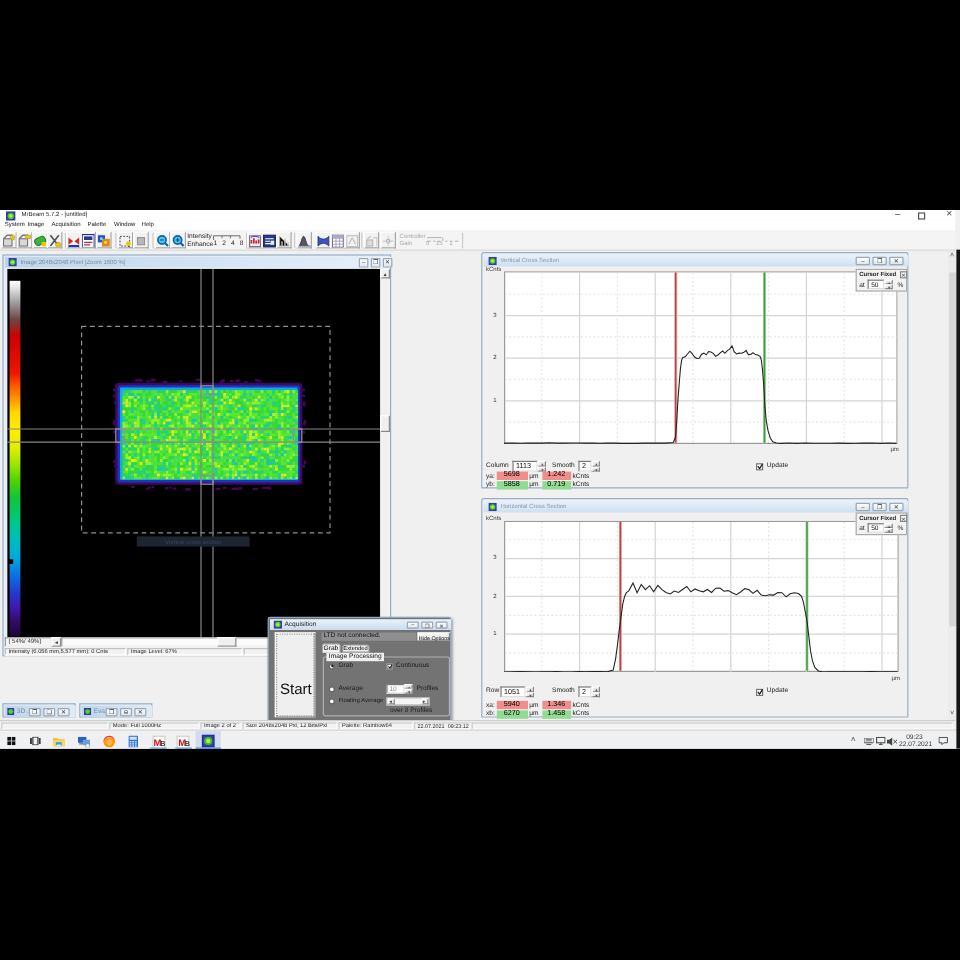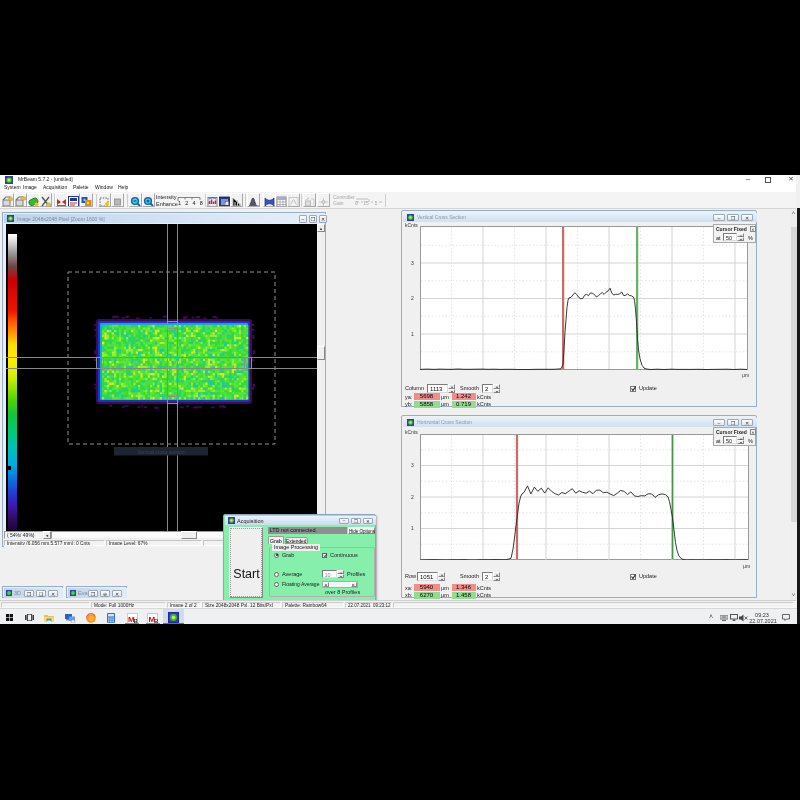--- a/index.html
+++ b/index.html
@@ -495,21 +495,21 @@
   <div class="abs t6" style="left:39px;top:168.5px">µm</div>
   <div class="abs" style="left:49.5px;top:168px;width:24px;height:7px;background:#f28d8d;font-size:6px;line-height:7px;text-align:center">1.346</div>
   <div class="abs t6" style="left:75px;top:168.5px">kCnts</div>
   <div class="abs t6" style="left:3px;top:176px">xb:</div>
   <div class="abs" style="left:11.5px;top:175.5px;width:26px;height:7px;background:#92db92;font-size:6px;line-height:7px;text-align:center">6270</div>
   <div class="abs t6" style="left:39px;top:176px">µm</div>
   <div class="abs" style="left:49.5px;top:175.5px;width:24px;height:7px;background:#92db92;font-size:6px;line-height:7px;text-align:center">1.458</div>
   <div class="abs t6" style="left:75px;top:176px">kCnts</div>
 </div>
 
-<div class="abs" style="left:223px;top:305px;width:153px;height:90px;background:#86efac;border:1px solid #8ba6bf;border-radius:2px 2px 0 0;box-shadow:1px 1px 2px rgba(0,0,0,0.3)">
+<div class="abs" style="left:223px;top:305px;width:153px;height:90px;background:#737373;border:1px solid #8ba6bf;border-radius:2px 2px 0 0;box-shadow:1px 1px 2px rgba(0,0,0,0.3)">
   <div class="abs" style="left:1px;top:1px;width:151px;height:9px;background:linear-gradient(180deg,#eaf2fb,#cadced)">
     <svg class="abs" style="left:3px;top:1px" width="7" height="7" viewBox="0 0 8 8">
             <rect width="8" height="8" fill="#3a3aad"></rect>
             <circle cx="4" cy="4" r="2.6" fill="#46e00a"></circle>
             <circle cx="4" cy="4" r="1.2" fill="#c8f060"></circle>
           </svg>
     <div class="abs" style="left:12px;top:0;font-size:5.5px;line-height:10px;color:#222">Acquisition</div>
     <div class="tbtn" style="left:114px;top:1.5px;width:10px;height:6px;font-size:4.5px;line-height:4px">–</div>
     <div class="tbtn" style="left:126px;top:1.5px;width:10px;height:6px;font-size:4.5px;line-height:5px">❐</div>
     <div class="tbtn" style="left:138px;top:1.5px;width:10px;height:6px;font-size:4.5px;line-height:5px">✕</div>

